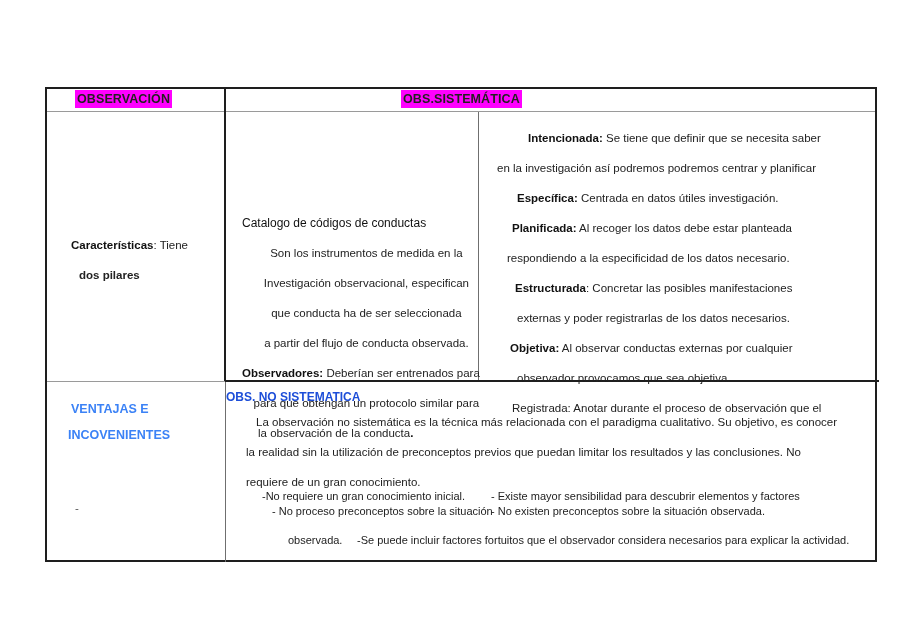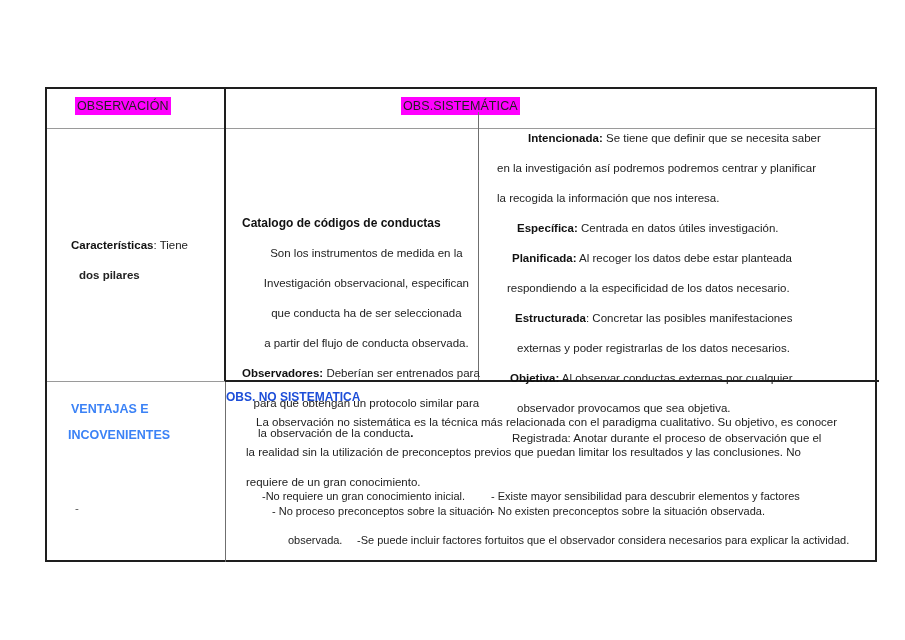--- a/index.html
+++ b/index.html
@@ -32,25 +32,26 @@
     width: 832px;
     height: 475px;
     box-sizing: border-box;
     border: 2px solid #1e1e1e;
     background: #ffffff;
   }
 
   
   .header-row {
     position: absolute;
-    left: 0; top: 7px;
+    left: 0; top: 0;
     width: 100%;
-    height: 33px;
+    height: 23px;
     box-sizing: border-box;
     border-bottom: 1px solid #9a9a9a;
+    font-weight: bold;
   }
   .hdr-label {
     position: absolute;
     top: 1px;
     background: #ff00ff;
     color: #231f20;
     font-size: 12.5px;
     line-height: 16px;
     padding: 1px 2px 1px 2px;
     white-space: nowrap;
@@ -154,21 +155,21 @@
 
   
   #catalogo-block {
     position: absolute;
     left: 16px;
     top: 105px;
   }
   #catalogo-block .tline { margin-bottom: 17px; }
   #catalogo-title {
     font-size: 12px;
-    font-weight: bold;
+    font-weight: normal;
     line-height: 13px;
     margin-bottom: 17px;
     color: #111111;
     white-space: nowrap;
   }
   .ind1 { padding-left: 11px; text-align: center; }
   .ind2 { padding-left: 16px; }
 
   
   #tipos-block {
@@ -263,21 +264,20 @@
         <div class="tline ind1">para que obtengan un protocolo similar para</div>
         <div class="tline ind2"><span>la observación de la conducta</span><b>.</b></div>
       </div>
     </div>
 
     <div class="cell" id="cell-tipos">
       <div id="tipos-block">
 
         <div class="tline tp-a"><b>Intencionada:</b><span> Se tiene que definir que se necesita saber</span></div>
         <div class="tline tp-b">en la investigación así podremos podremos centrar y planificar</div>
-        <div class="tline tp-b">la recogida la información que nos interesa.</div>
 
         <div class="tline tp-c"><b>Específica:</b><span> Centrada en datos útiles investigación.</span></div>
 
         <div class="tline tp-d"><b>Planificada:</b><span> Al recoger los datos debe estar planteada</span></div>
         <div class="tline tp-e">respondiendo a la especificidad de los datos necesario.</div>
 
         <div class="tline tp-f"><b>Estructurada</b><span>: Concretar las posibles manifestaciones</span></div>
         <div class="tline tp-g">externas y poder registrarlas de los datos necesarios.</div>
 
         <div class="tline tp-h"><b>Objetiva:</b><span> Al observar conductas externas por cualquier</span></div>

